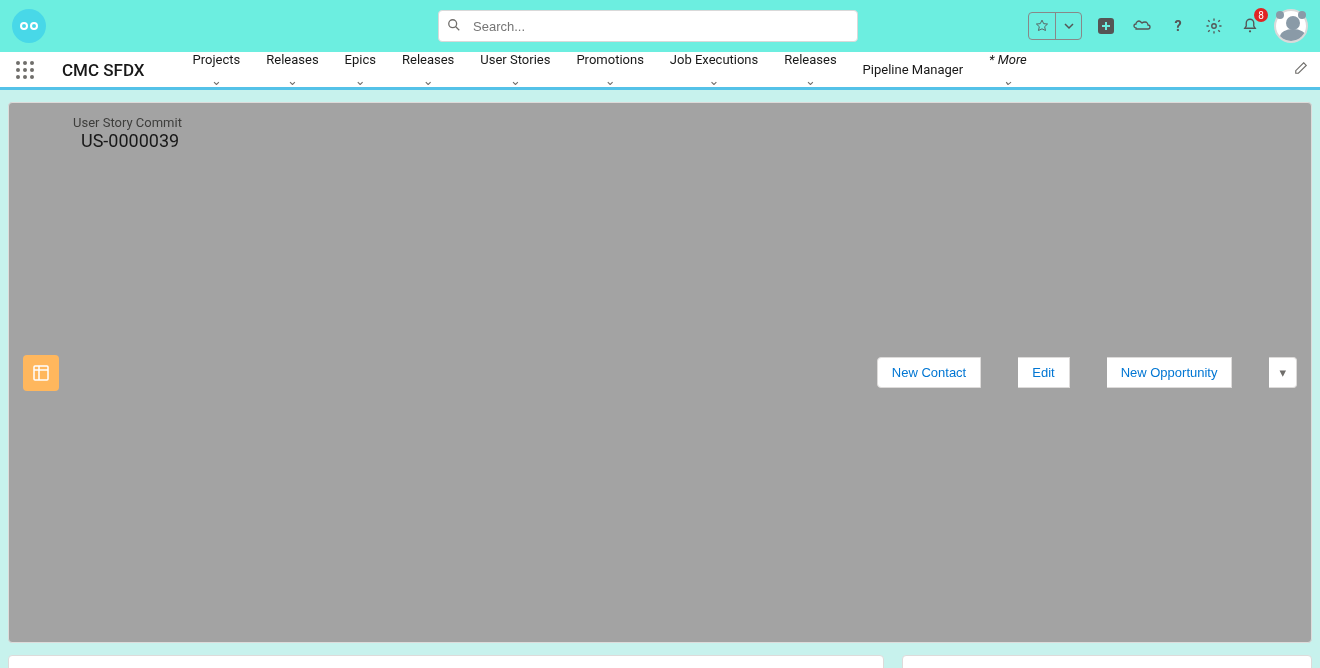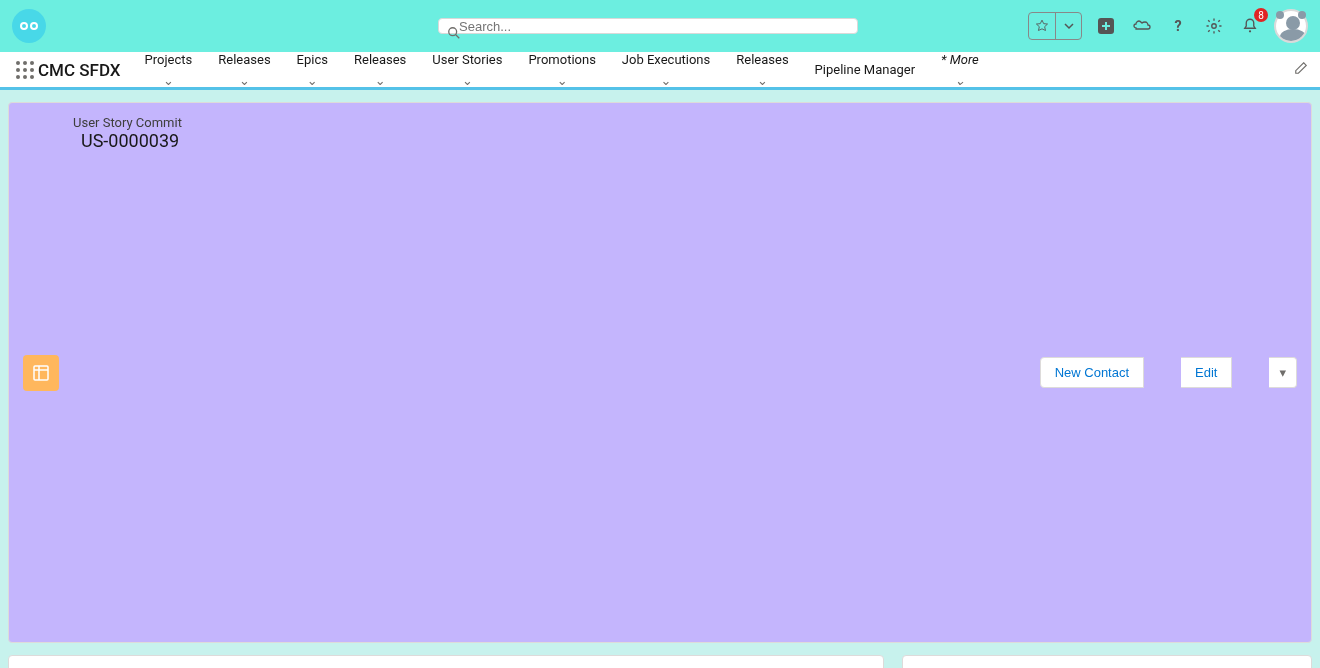--- a/index.html
+++ b/index.html
@@ -3,49 +3,49 @@
 <meta charset="utf-8">
 <style>
 * { box-sizing: border-box; margin: 0; padding: 0; }
 body { font-family: -apple-system, BlinkMacSystemFont, "Segoe UI", Roboto, sans-serif; font-size: 13px; color: #181818; background: #c7f2ed; width: 1320px; height: 668px; overflow: hidden; }
 
 
 .topbar { height: 52px; background: #6ceee0; display: flex; align-items: center; padding: 0 12px; gap: 12px; }
 .logo { width: 34px; height: 34px; background: #48d8e8; border-radius: 50%; display: flex; align-items: center; justify-content: center; color: #fff; font-weight: bold; }
 .logo svg { width: 20px; height: 14px; }
 .search-wrap { flex: 0 0 420px; margin-left: 380px; position: relative; }
-.search-wrap input { width: 100%; height: 16px; border: 1px solid #d9d9d9; border-radius: 4px; padding: 0 10px 0 20px; font-size: 13px; outline: none; background: #fff; }
+.search-wrap input { width: 100%; height: 32px; border: 1px solid #d9d9d9; border-radius: 4px; padding: 0 10px 0 34px; font-size: 13px; outline: none; background: #fff; }
 .search-wrap .sicon { position: absolute; left: 9px; top: 8px; color: #706e6b; }
 .top-right { margin-left: auto; display: flex; align-items: center; gap: 12px; }
 .star-box { display: flex; border: 1px solid #888; border-radius: 4px; height: 28px; }
 .star-box .sb { width: 26px; display: flex; align-items: center; justify-content: center; color: #555; }
 .star-box .sb + .sb { border-left: 1px solid #888; }
 .tbicon { color: #555; display: flex; align-items: center; justify-content: center; width: 24px; height: 24px; position: relative; }
 .badge { position: absolute; top: -6px; right: -6px; background: #e02424; color: #fff; border-radius: 8px; font-size: 10px; min-width: 14px; height: 14px; display: flex; align-items: center; justify-content: center; padding: 0 3px; }
 .avatar { width: 34px; height: 34px; border-radius: 50%; background: #fff; border: 2px solid #dadada; position: relative; overflow: hidden; }
 .avatar::before { content:""; position:absolute; width:14px; height:14px; background:#8a9aa7; border-radius:50%; top:5px; left:10px; }
 .avatar::after { content:""; position:absolute; width:26px; height:16px; background:#8a9aa7; border-radius:50% 50% 0 0; bottom:-4px; left:4px; }
 .avatar-ears::before, .avatar-ears::after { content:""; position:absolute; width:8px; height:8px; background:#8a9aa7; border-radius:50%; top:2px; }
 .avatar-ears::before { left:2px; }
 .avatar-ears::after { right:2px; }
 .avwrap { position: relative; }
 
 
-.navbar { height: 38px; background: #fff; display: flex; align-items: center; padding: 0 12px; border-bottom: 3px solid #54c2e8; }
+.navbar { height: 38px; background: #fff; display: flex; align-items: center; padding: 0 12px; gap: 24px; border-bottom: 3px solid #54c2e8; }
 .appicon { width: 26px; height: 26px; display: flex; align-items: center; justify-content: center; color: #706e6b; }
 .appicon svg { width: 20px; height: 20px; }
 .appname { font-size: 17px; font-weight: 500; }
 .navitems { display: flex; gap: 26px; margin-left: 24px; align-items: center; }
 .navitem { display: flex; align-items: center; gap: 6px; color: #181818; cursor: pointer; font-size: 13px; flex-direction: column; }
 .chev { color: #706e6b; }
 .more { font-style: italic; }
 .editnav { margin-left: auto; color: #706e6b; }
 
 
-.pagehdr { margin: 12px 8px; background: #c4b5fd; border: 1px solid #dddbda; border-radius: 4px; padding: 12px 14px; display: flex; align-items: center; gap: 14px; }
+.pagehdr { margin: 12px 8px; background: #a3a3a3; border: 1px solid #dddbda; border-radius: 4px; padding: 12px 14px; display: flex; align-items: center; gap: 14px; }
 .pageicon { width: 36px; height: 36px; background: #ffb75d; border-radius: 4px; display: flex; align-items: center; justify-content: center; color: #fff; }
 .pagetitles .sub { font-size: 13px; color: #3e3e3c; }
 .pagetitles .main { font-size: 18px; font-weight: 400; }
 .pagebtns { margin-left: auto; display: flex; gap: 37px; }
 .pagebtns button { background: #fff; border: 1px solid #dddbda; padding: 7px 14px; font-size: 13px; cursor: pointer; color: #0176d3; }
 .pagebtns button:first-child { border-radius: 4px 0 0 4px; }
 .pagebtns button + button { border-left: none; }
 .pagebtns .caretbtn { border-radius: 0 4px 4px 0; color: #706e6b; padding: 7px 10px; }
 
 
@@ -196,20 +196,21 @@
         <line x1="8" y1="3" x2="8" y2="17" stroke="#fff" stroke-width="1.5"></line>
       </svg>
     </div>
   <div class="pagetitles">
     <div class="sub">User Story Commit</div>
     <div class="main">US-0000039</div>
   </div>
   <div class="pagebtns">
     <button>New Contact</button>
     <button>Edit</button>
+    <button>New Opportunity</button>
     <button class="caretbtn">▾</button>
   </div>
 </div>
 
 <div class="main">
 
   <div class="leftpanel">
     <div class="tabs">
       
       

